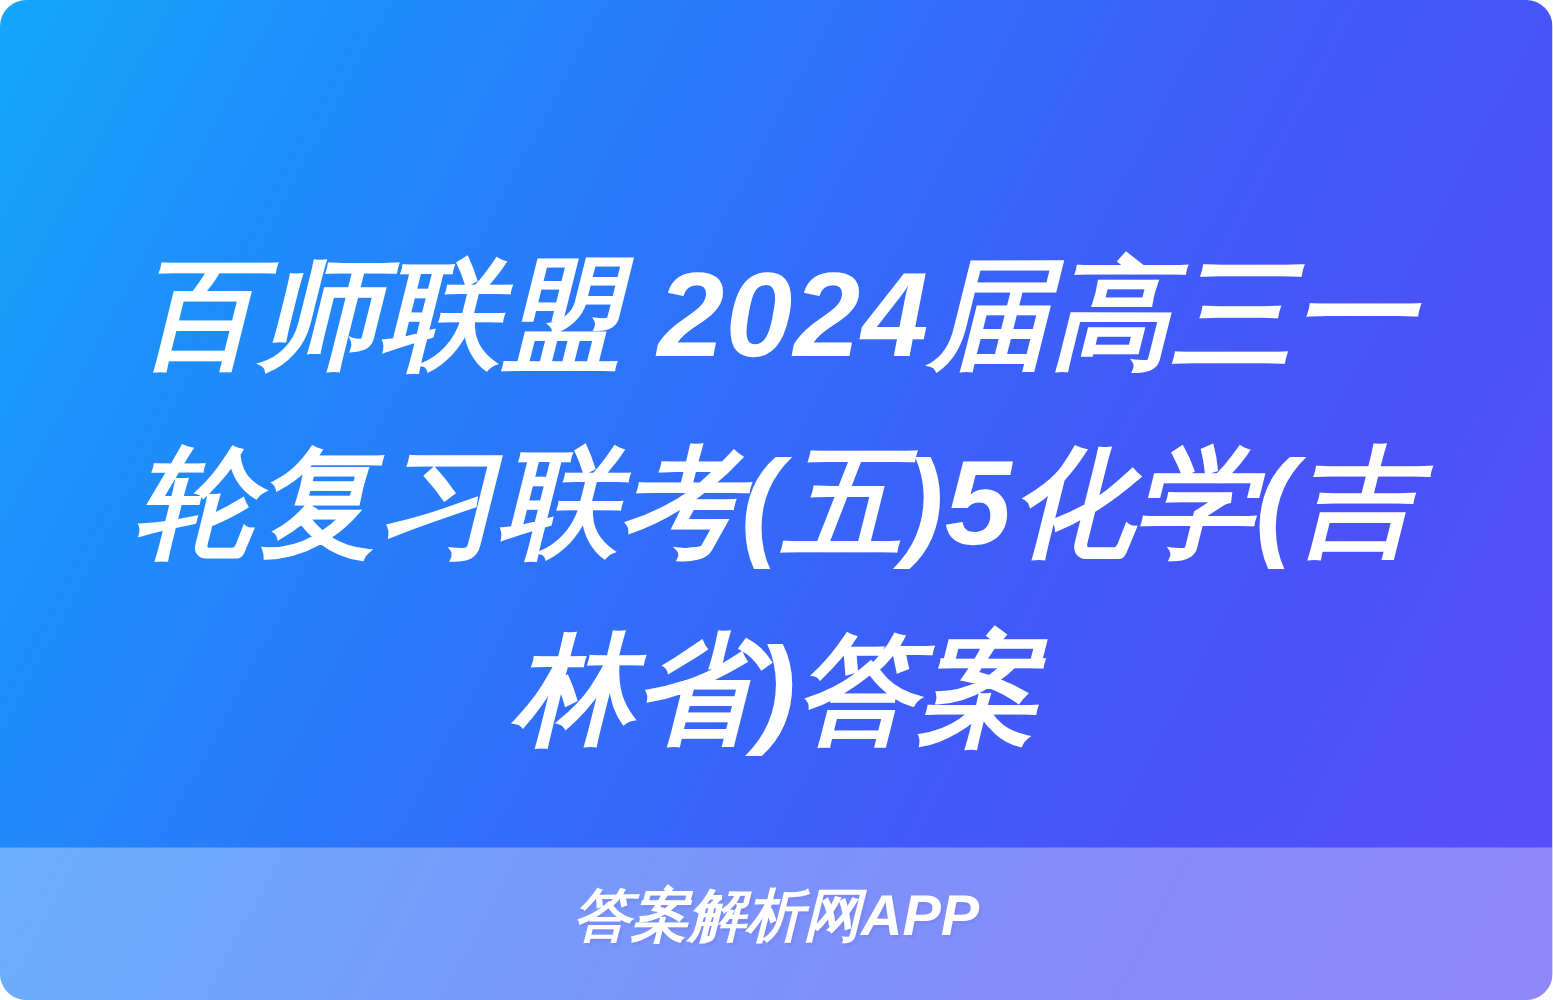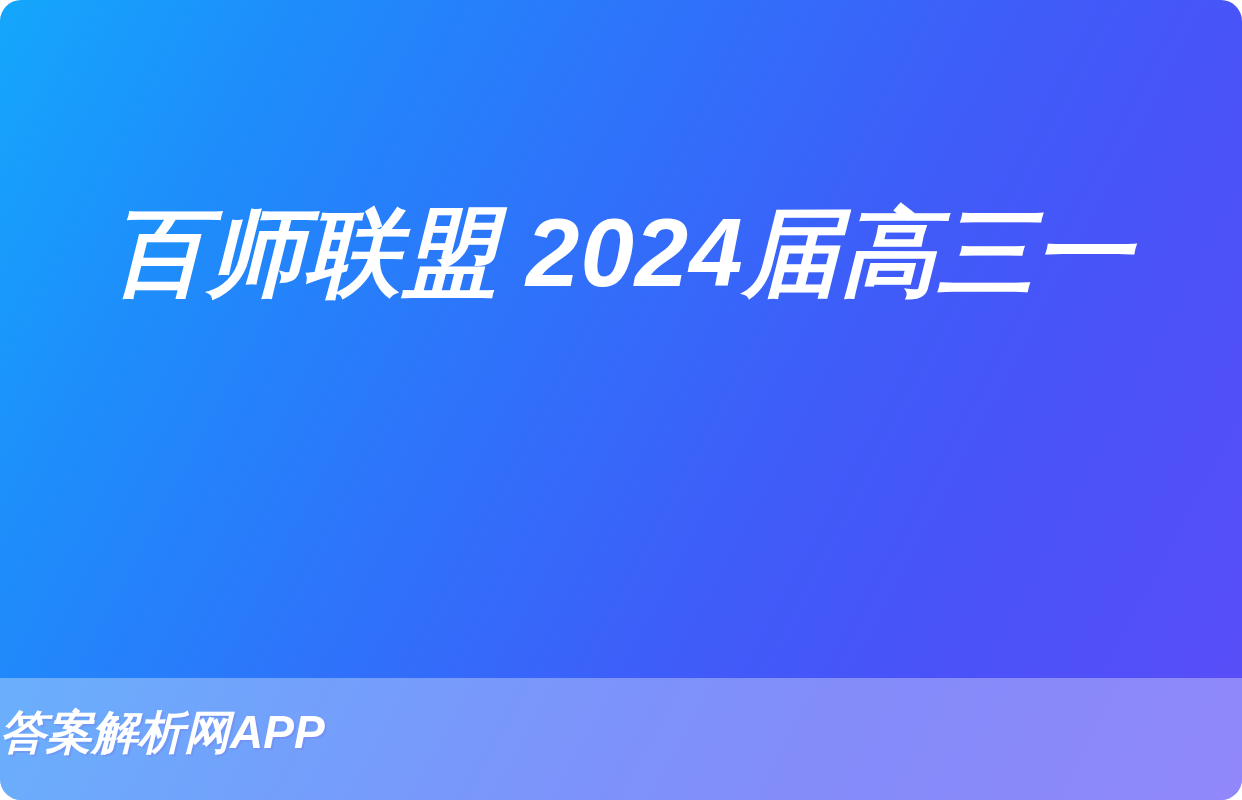--- a/index.html
+++ b/index.html
@@ -48,21 +48,21 @@
     letter-spacing: 1px;
     white-space: nowrap;
     text-align: center;
   }
 
   #watermark {
     position: absolute;
     left: 0;
     right: 0;
     top: 703px;
-    text-align: left;
+    text-align: center;
   }
 
   #watermark-text {
     display: inline-block;
     color: #ffffff;
     font-size: 46px;
     line-height: 58px;
     font-weight: 700;
     font-style: italic;
     letter-spacing: 0px;
@@ -72,19 +72,21 @@
 </style>
 </head>
 <body>
 
 <div id="poster">
 
   <div id="bottom-band"></div>
 
   <div id="title-block">
     <span class="title-line">百师联盟 2024届高三一</span>
+    <span class="title-line">轮复习联考(五)5化学(吉</span>
+    <span class="title-line">林省)答案</span>
   </div>
 
   <div id="watermark">
     <span id="watermark-text">答案解析网APP</span>
   </div>
 
 </div>
 
 </body></html>

